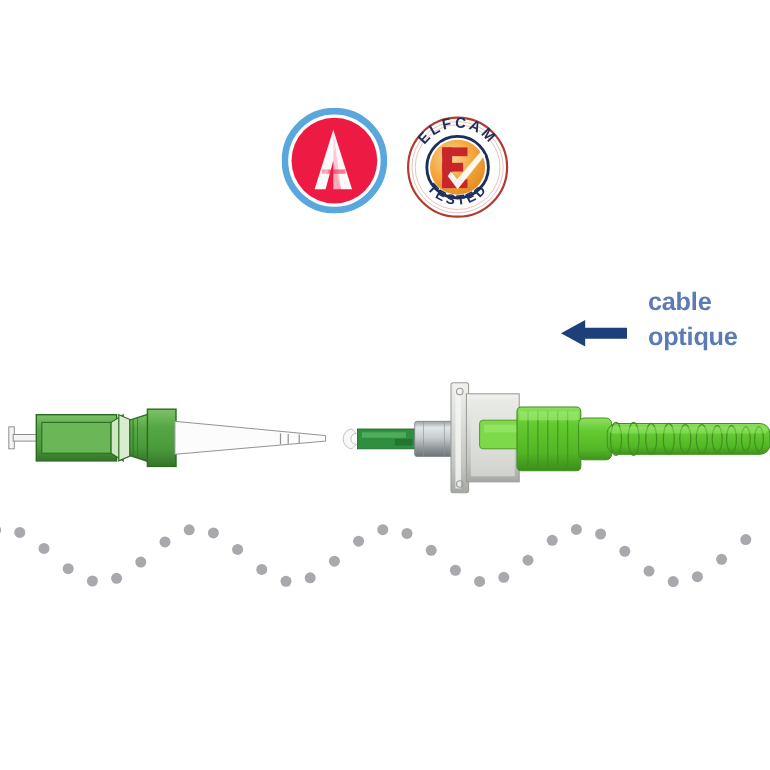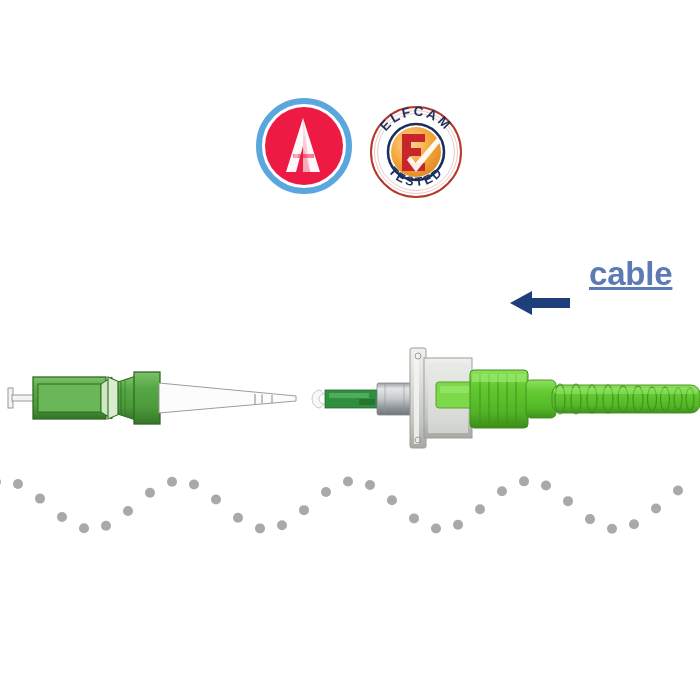--- a/index.html
+++ b/index.html
@@ -54,25 +54,24 @@
     position: absolute;
     left: 5px;
     top: 30px;
   }
   #callout-text {
     position: absolute;
     left: 84px;
     top: 0px;
     width: 112px;
     color: #5b7bb4;
-    font-size: 33px;
+    font-size: 23px;
     font-weight: bold;
     line-height: 32px;
     letter-spacing: -0.2px;
-    text-decoration: underline;
   }
   #callout-text .line {
     display: block;
     white-space: nowrap;
   }
 
   
   #cable {
     position: absolute;
     left: 0;
@@ -155,20 +154,21 @@
   </div>
 
   <div id="callout">
     <div id="arrow-left">
       <svg width="62" height="30" viewBox="0 0 62 30" aria-hidden="true">
         <path d="M0 15 L22 3 L22 10 L60 10 L60 20 L22 20 L22 27 Z" fill="#1f3f7a"></path>
       </svg>
     </div>
     <div id="callout-text">
       <span class="line">cable</span>
+      <span class="line">optique</span>
     </div>
   </div>
 
   <div id="cable">
     <svg width="700" height="120" viewBox="0 0 700 120" aria-hidden="true">
       <defs>
         <linearGradient id="greenBody" x1="0" y1="0" x2="0" y2="1">
           <stop offset="0%" stop-color="#7ec169"></stop>
           <stop offset="30%" stop-color="#56a845"></stop>
           <stop offset="70%" stop-color="#4a9a3a"></stop>

